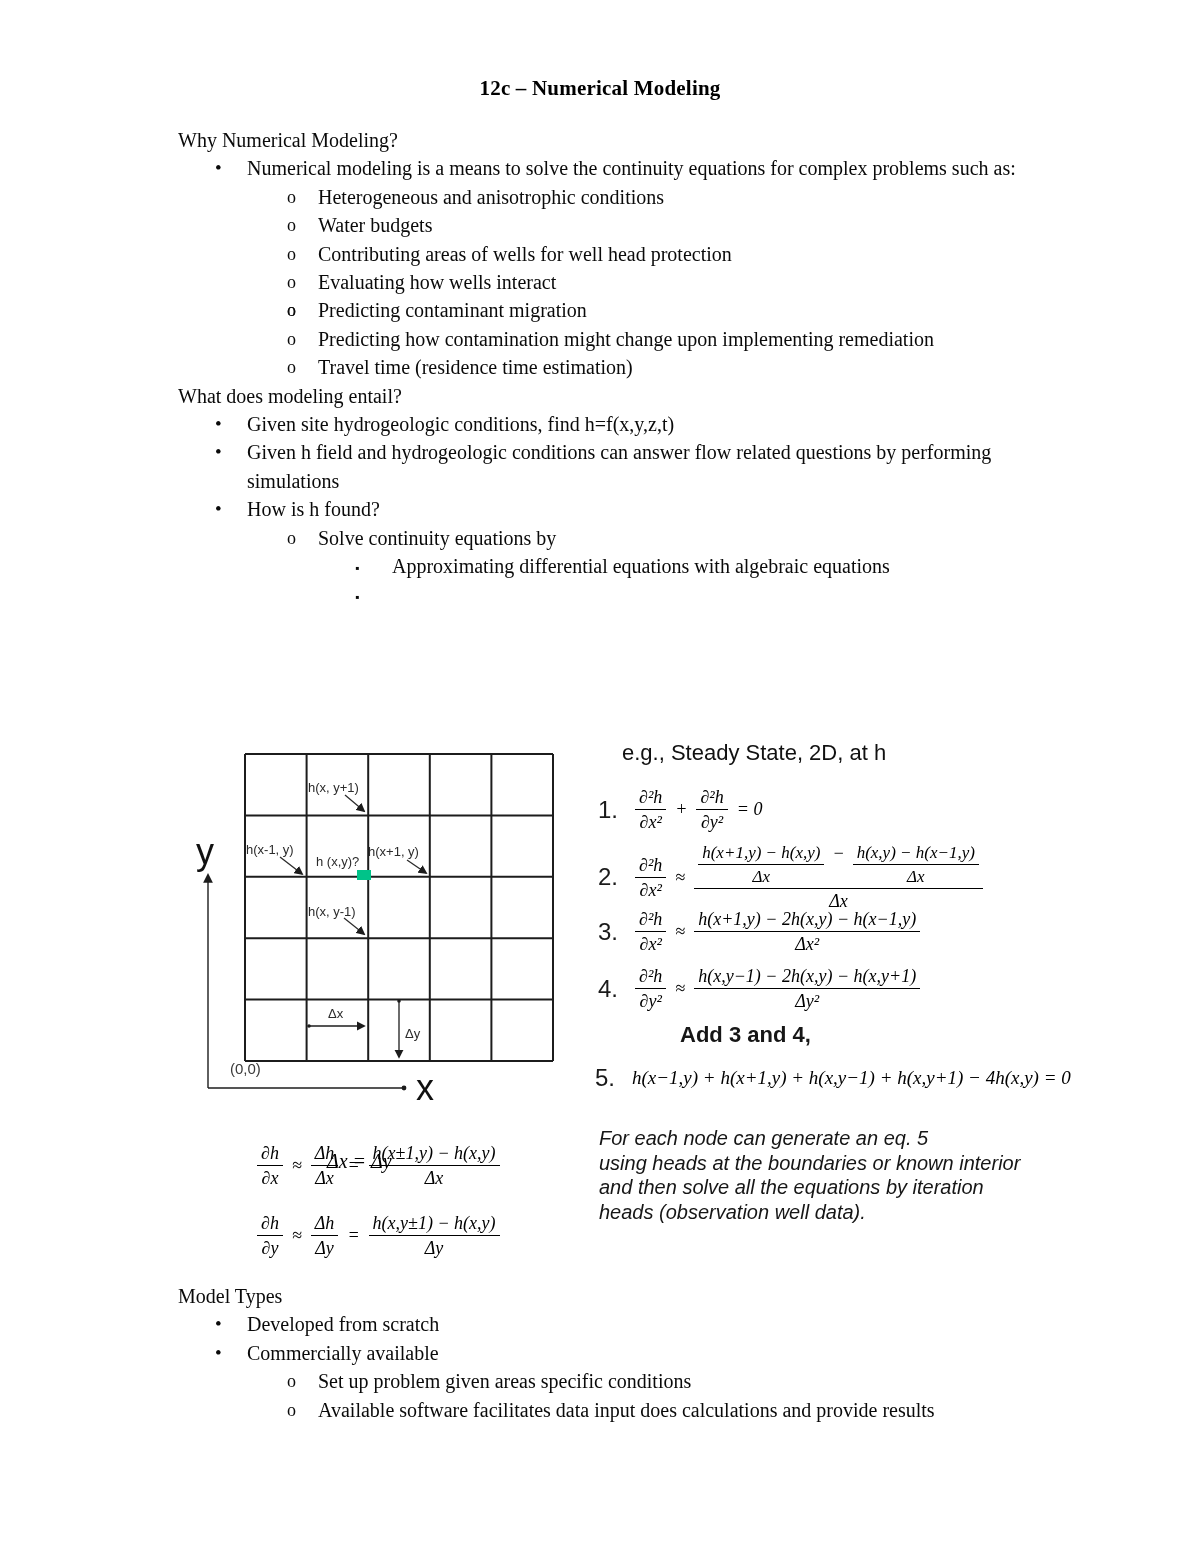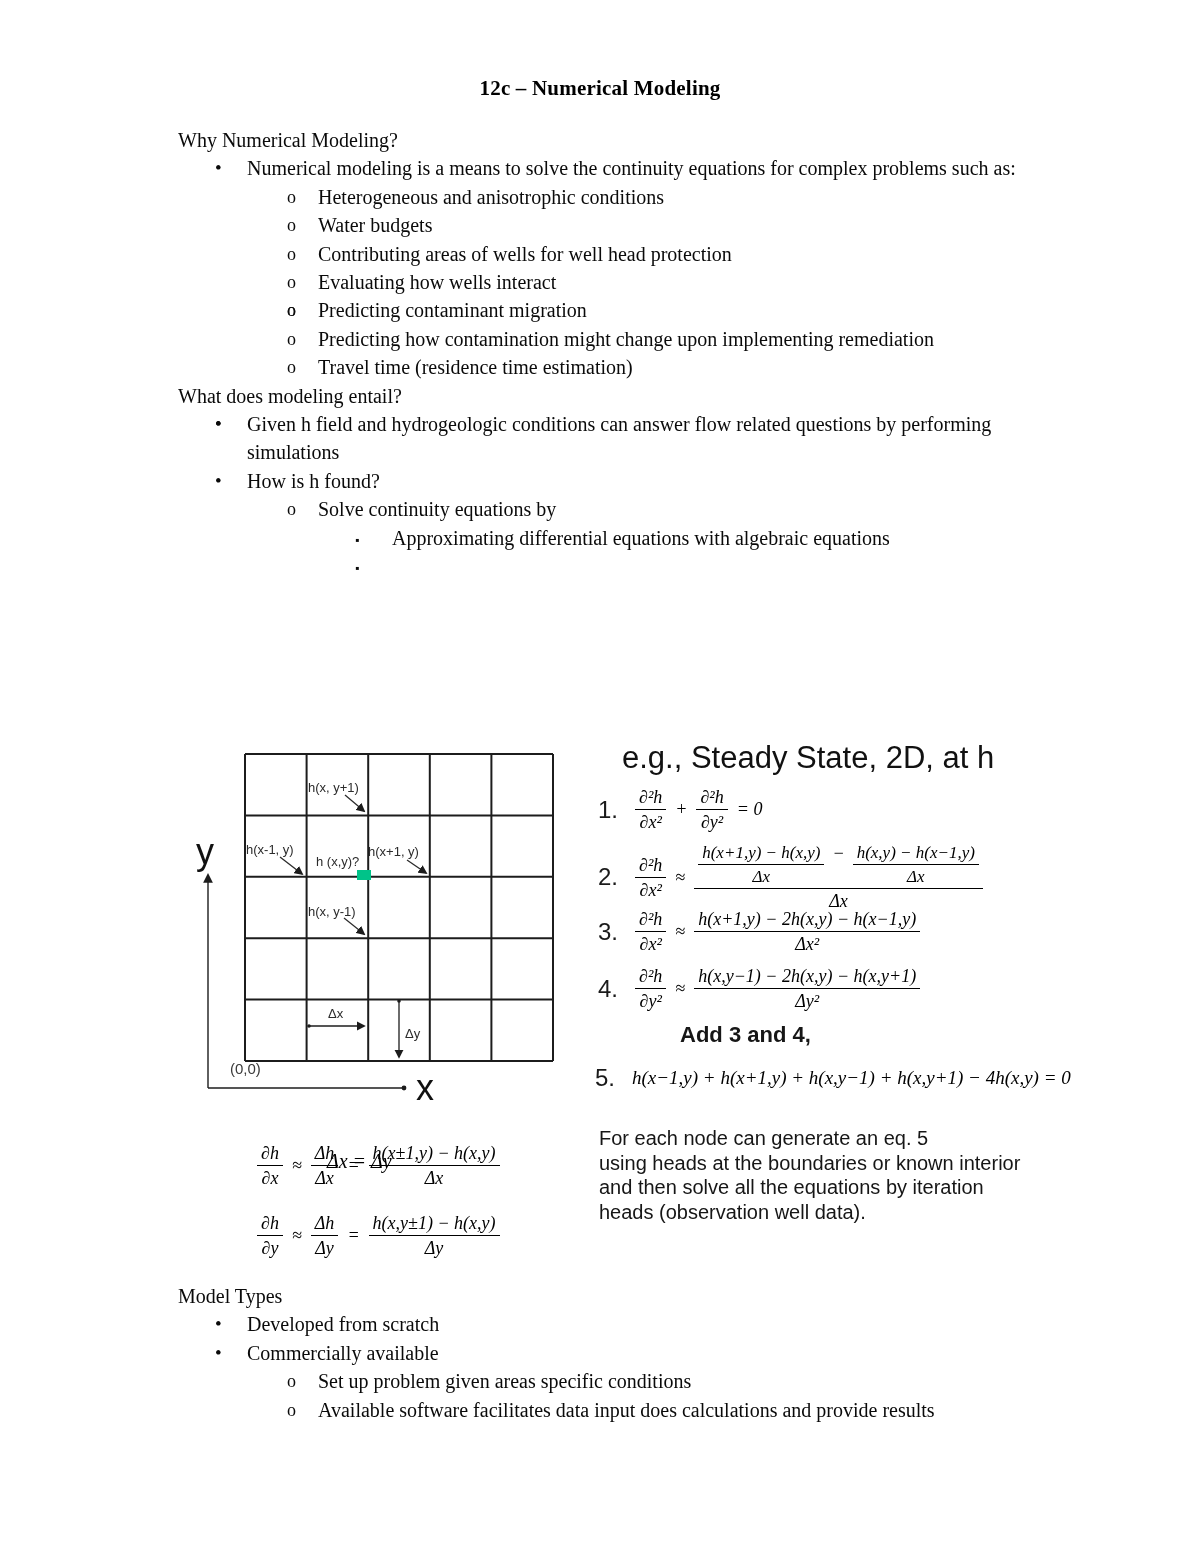--- a/index.html
+++ b/index.html
@@ -40,30 +40,30 @@
   .frac{display:inline-flex;flex-direction:column;align-items:center;vertical-align:middle;
         font-size:18px;line-height:22px;}
   .frac .num{border-bottom:1.4px solid #000;padding:0 4px 1px;}
   .frac .den{padding-top:1px;}
   .numrow{display:inline-flex;align-items:flex-start;gap:8px;
           border-bottom:1.4px solid #000;padding:0 5px 3px;}
   .numrow .frac{font-size:17px;line-height:21px;align-items:center;}
   .op{font-size:18px;}
   #eq-heading{
     left:622px;top:740px;font-family:"Liberation Sans","DejaVu Sans",sans-serif;
-    font-size:31px;color:#111;white-space:nowrap;
+    font-size:22px;color:#111;white-space:nowrap;
   }
   #add-note{
     left:640px;top:1022px;font-family:"Liberation Sans","DejaVu Sans",sans-serif;
     font-weight:bold;font-size:22px;color:#161616;margin-left:40px;
   }
   #node-para{
     left:599px;top:1126px;width:440px;
     font-family:"Liberation Sans","DejaVu Sans",sans-serif;
-    font-size:20px;line-height:24.5px;color:#161616;
+    font-size:20px;line-height:24.5px;color:#161616;font-style:italic;
   }
   #dxdy{left:327px;top:1150px;font-size:20px;}
   svg text{
     font-family:"Liberation Sans","DejaVu Sans",sans-serif;
     fill:#2b2b2b;font-size:13px;
   }
   svg .axislbl{font-size:36px;fill:#111;}
   svg .originlbl{font-size:15px;fill:#3a3a3a;}
 </style>
 </head>
@@ -108,20 +108,21 @@
   </div>
   <div class="b2">
     <span class="mark">o</span>
     <span>Travel time (residence time estimation)</span>
   </div>
 
   <div class="hrow">What does modeling entail?</div>
 
   <div class="b1">
     <span class="mark">•</span>
+    <span>Given site hydrogeologic conditions, find h=f(x,y,z,t)</span>
   </div>
   <div class="b1">
     <span class="mark">•</span>
     <span>Given h field and hydrogeologic conditions can answer flow related questions by performing simulations</span>
   </div>
   <div class="b1">
     <span class="mark">•</span>
     <span>How is h found?</span>
   </div>
   <div class="b2">

